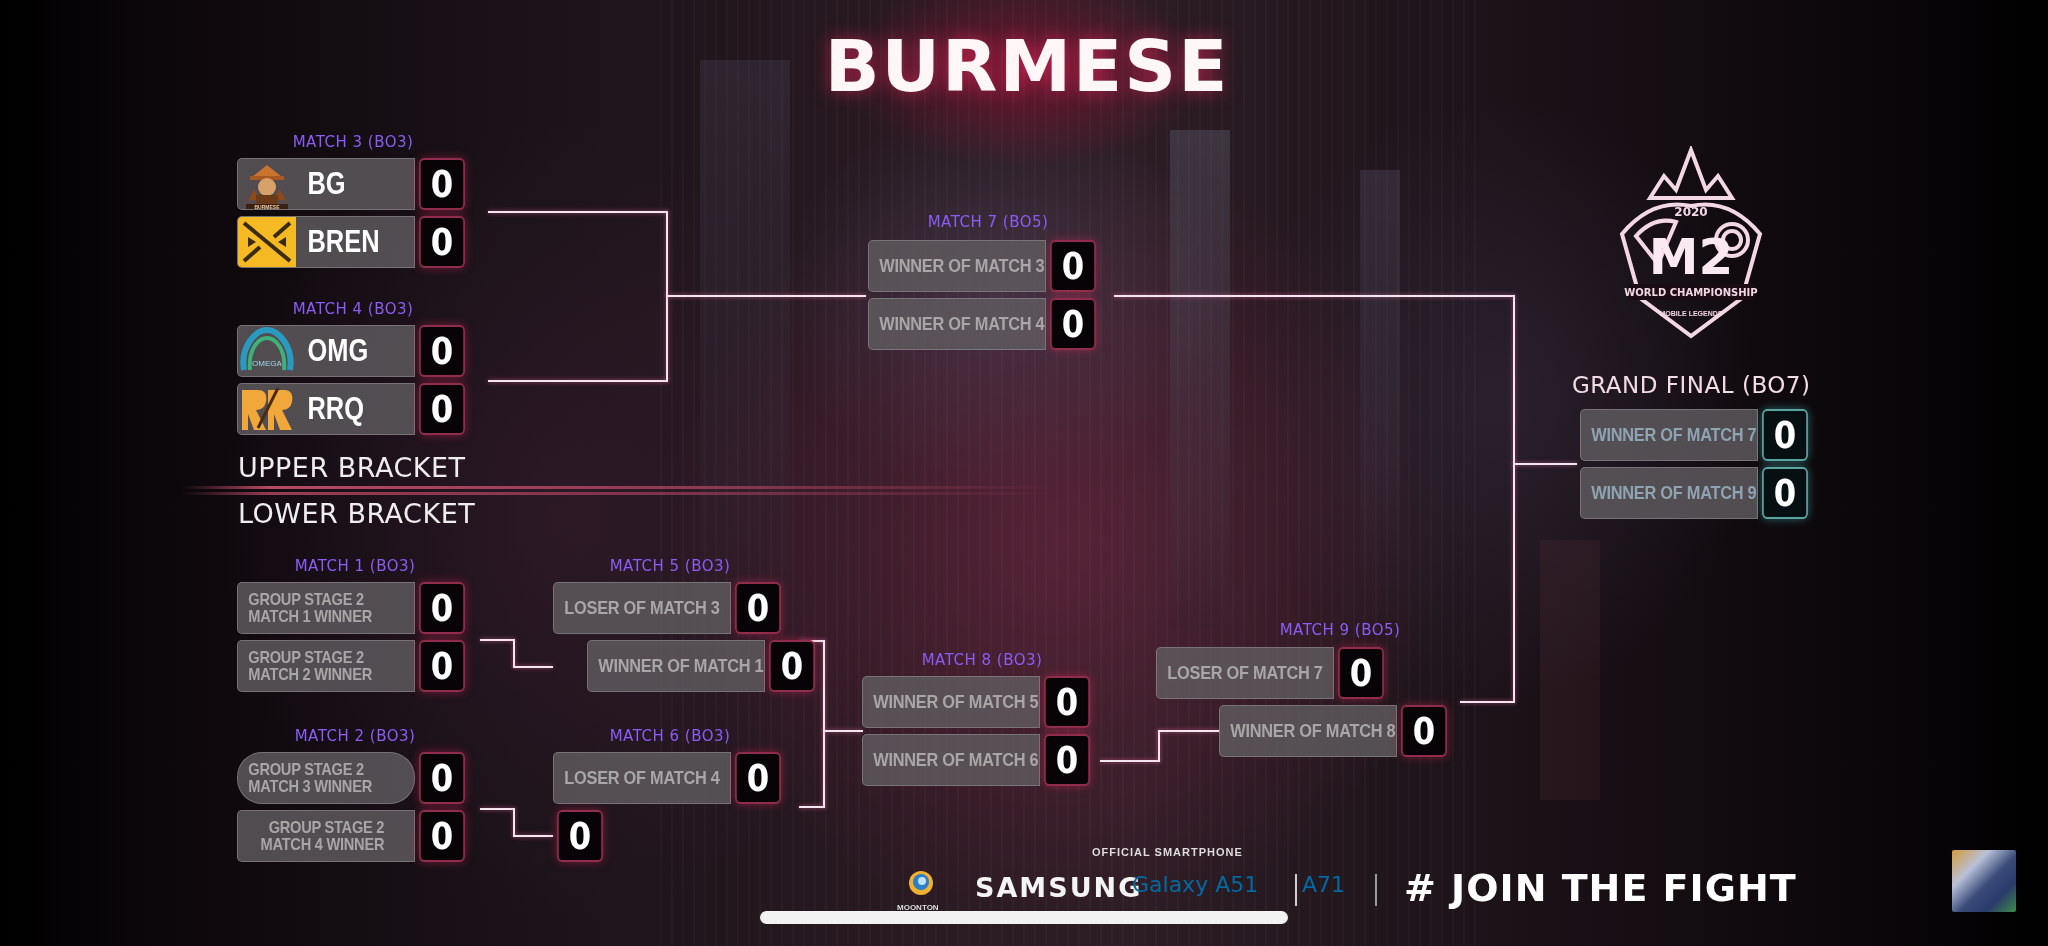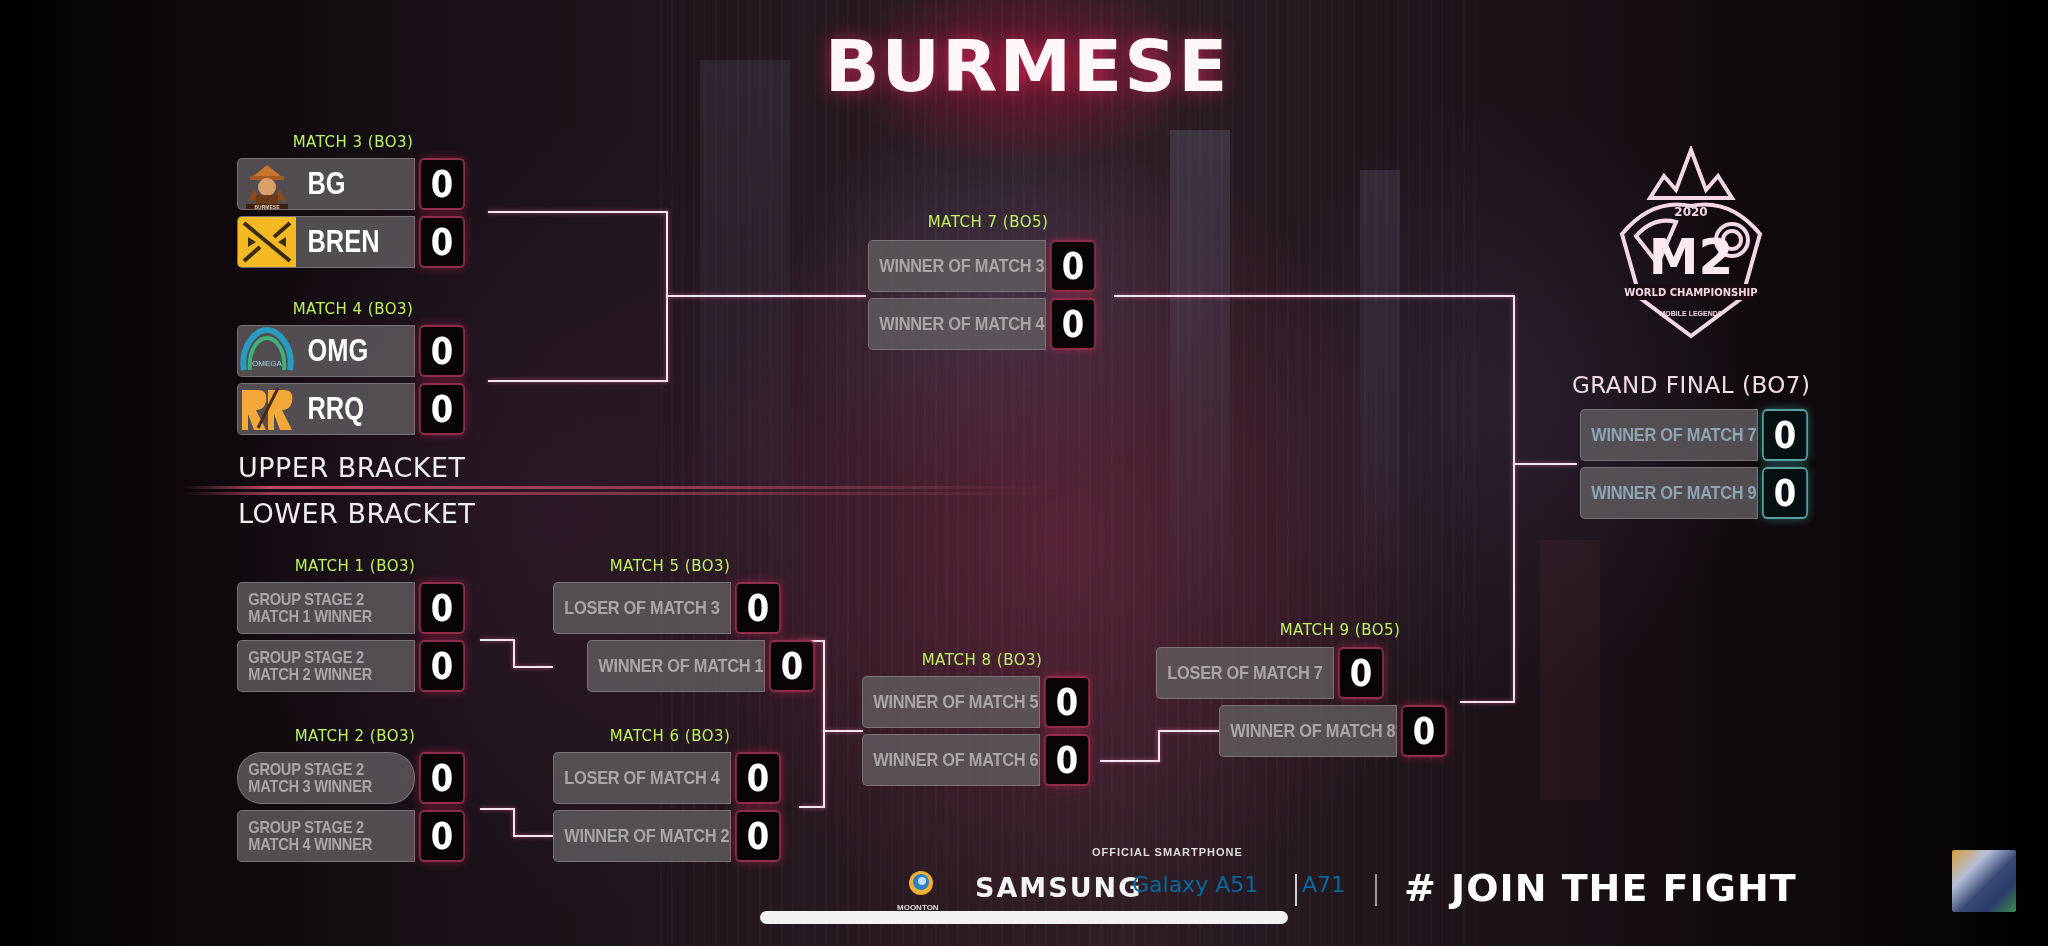--- a/index.html
+++ b/index.html
@@ -28,21 +28,21 @@
   .b4 { left: 1540px; top: 540px; width: 60px; height: 260px; background: rgba(120,60,70,0.15); }
 
   .title {
     position: absolute; left: 812px; top: 24px; width: 430px; text-align: center;
     font-family: "DejaVu Sans", sans-serif; font-weight: bold; font-size: 72px; letter-spacing: 2px;
     color: #fff6f8; text-shadow: 0 0 18px rgba(255,40,100,0.55);
   }
 
   .match-label {
     position: absolute; font-family: "DejaVu Sans", sans-serif; font-size: 15px;
-    color: #bef264; letter-spacing: 0.5px; text-align: center; white-space: nowrap;
+    color: #8b5cf6; letter-spacing: 0.5px; text-align: center; white-space: nowrap;
   }
 
   .row { position: absolute; height: 48px; display: flex; }
   .slot {
     height: 52px; background: rgba(95,92,95,0.82);
     border: 1px solid rgba(150,145,150,0.55); border-radius: 5px 0 0 5px;
     display: flex; align-items: center; overflow: hidden;
   }
   .slot .name {
     font-family: "Liberation Sans", sans-serif; font-weight: bold; font-stretch: condensed;
@@ -223,21 +223,21 @@
 </div>
 
 <div class="match-label" style="left:240px; top:727px; width:230px;">MATCH 2 (BO3)</div>
 <div class="row" style="left:237px; top:752px;">
   <div class="slot" style="width:178px;border-radius:25px;">
     <span class="name small">GROUP STAGE 2 MATCH 3 WINNER</span>
   </div>
   <div class="score">0</div>
 </div>
 <div class="row" style="left:237px; top:810px;">
-  <div class="slot" style="width:178px;">
+  <div class="slot" style="width:178px;text-align:right;">
     <span class="name small">GROUP STAGE 2 MATCH 4 WINNER</span>
   </div>
   <div class="score">0</div>
 </div>
 
 <div class="match-label" style="left:555px; top:557px; width:230px;">MATCH 5 (BO3)</div>
 <div class="row" style="left:553px; top:582px;">
   <div class="slot" style="width:178px;">
     <span class="name">LOSER OF MATCH 3</span>
   </div>
@@ -251,23 +251,20 @@
 </div>
 
 <div class="match-label" style="left:555px; top:727px; width:230px;">MATCH 6 (BO3)</div>
 <div class="row" style="left:553px; top:752px;">
   <div class="slot" style="width:178px;">
     <span class="name">LOSER OF MATCH 4</span>
   </div>
   <div class="score">0</div>
 </div>
 <div class="row" style="left:553px; top:810px;">
-  <div class="slot" style="width:178px;">
-    <span class="name">WINNER OF MATCH 2</span>
-  </div>
   <div class="score">0</div>
 </div>
 
 <div class="match-label" style="left:862px; top:651px; width:240px;">MATCH 8 (BO3)</div>
 <div class="row" style="left:862px; top:676px;">
   <div class="slot" style="width:178px;">
     <span class="name">WINNER OF MATCH 5</span>
   </div>
   <div class="score">0</div>
 </div>

